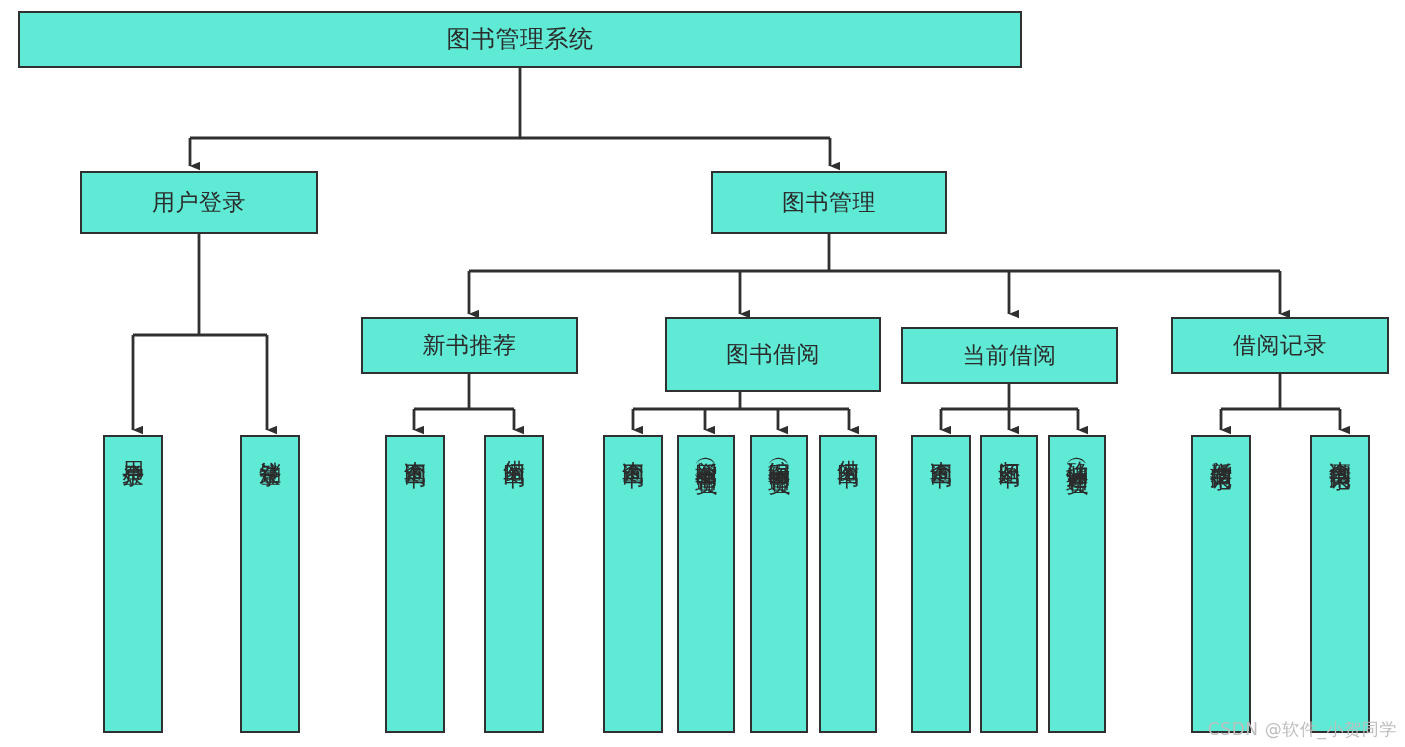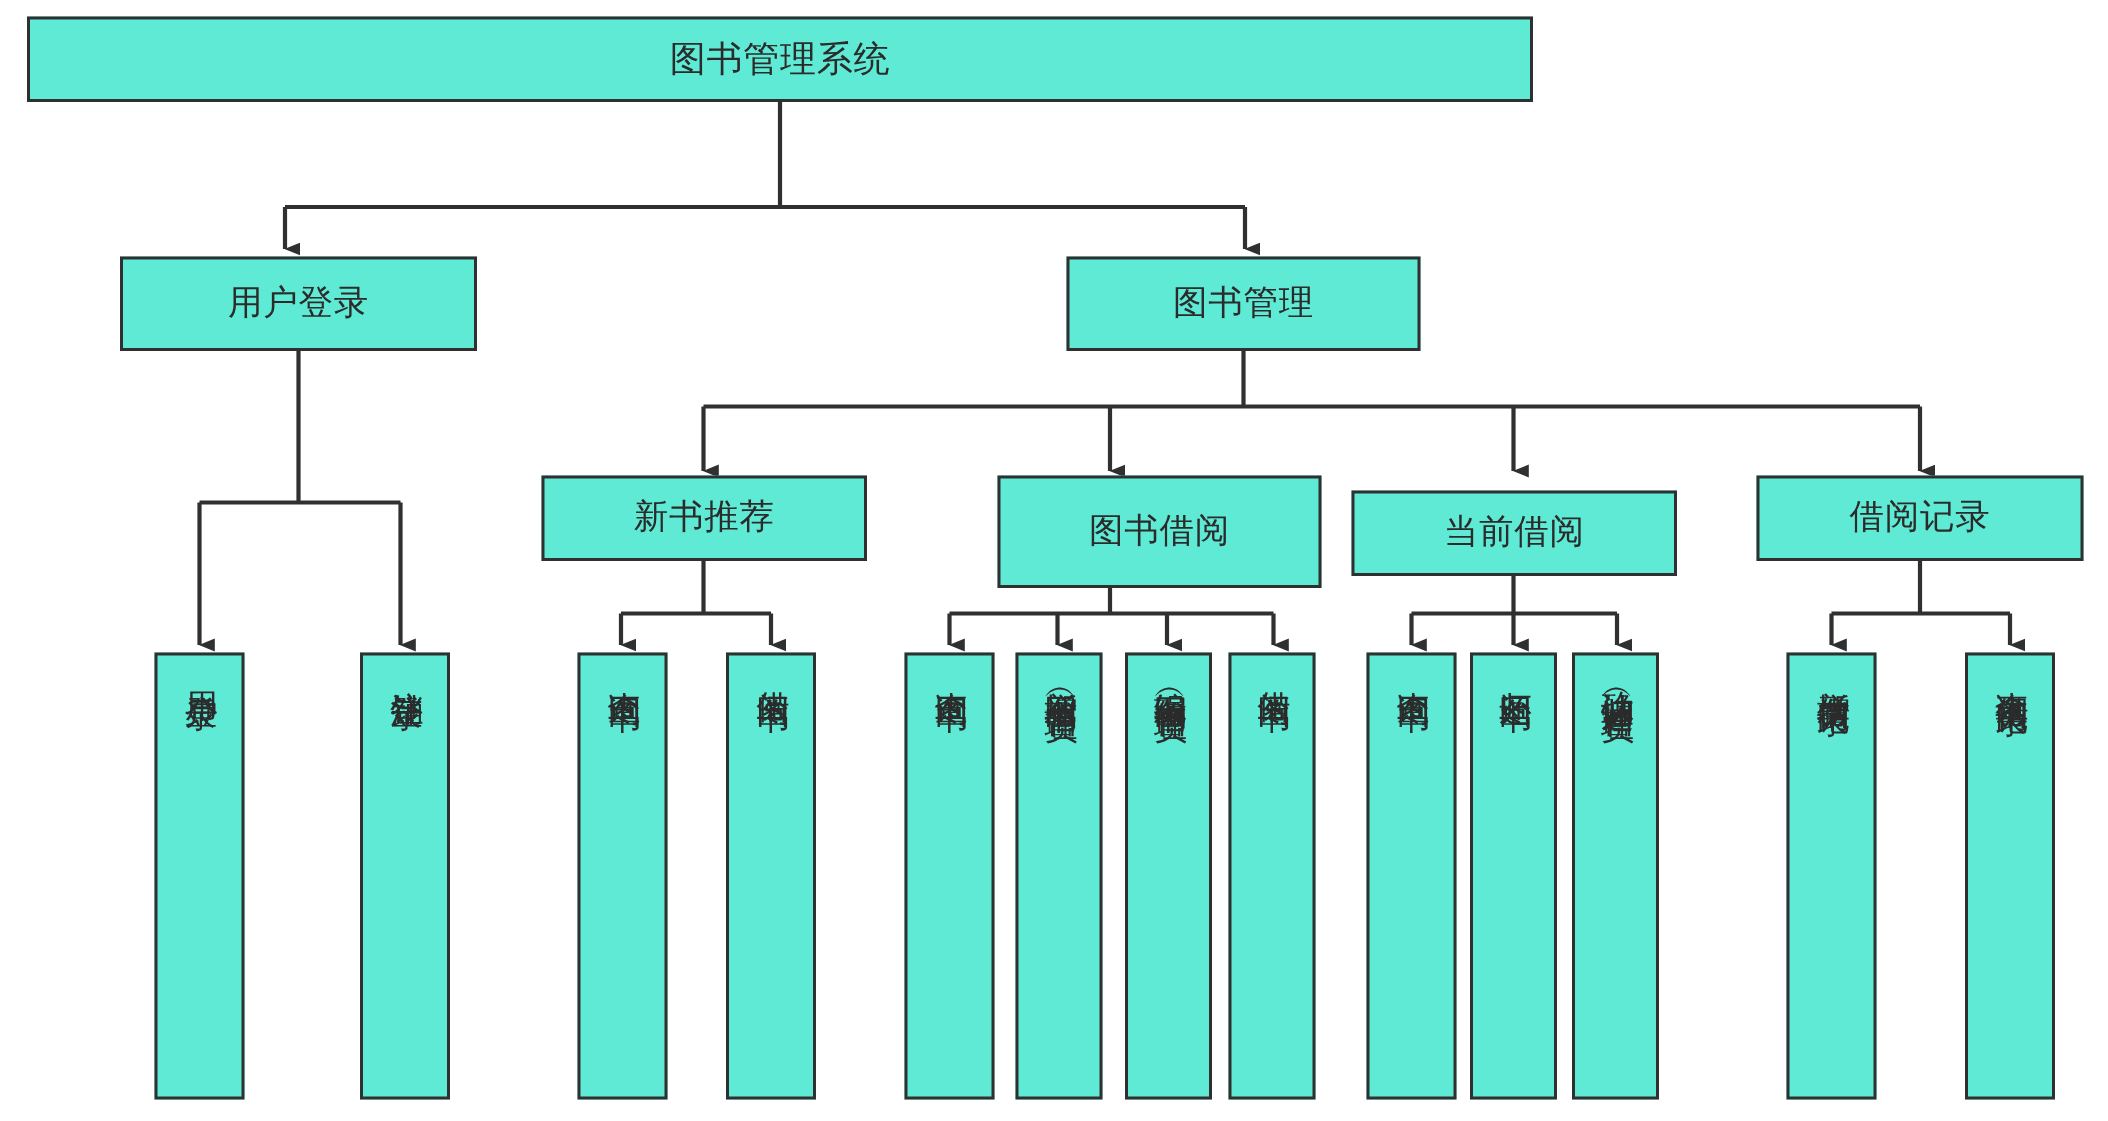--- a/index.html
+++ b/index.html
@@ -190,14 +190,15 @@
     <span class="node-label">确认归还（管理员）</span>
   </div>
 
   <div class="node vertical" style="left:1191px; top:435px; width:60px; height:298px;">
     <span class="node-label">新增借阅记录</span>
   </div>
   <div class="node vertical" style="left:1310px; top:435px; width:60px; height:298px;">
     <span class="node-label">查询借阅记录</span>
   </div>
 
+  <div id="watermark">CSDN @软件_小贺同学</div>
 
 </div>
 
 </body></html>

